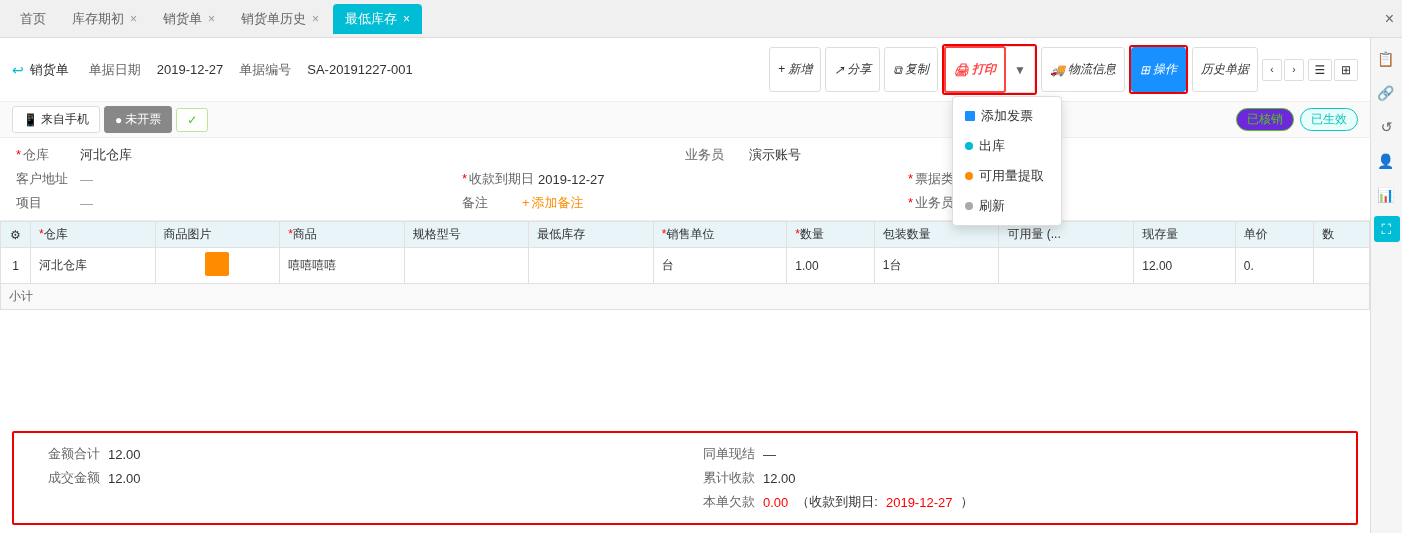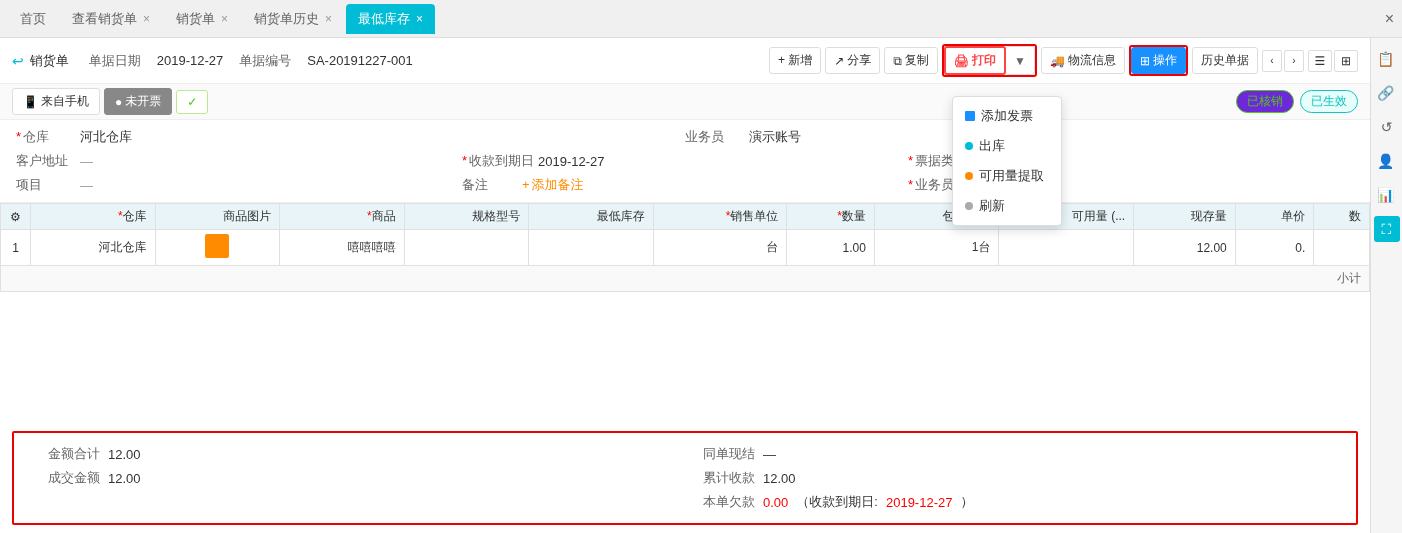--- a/index.html
+++ b/index.html
@@ -34,23 +34,24 @@
     }
     .doc-title { display: flex; align-items: center; gap: 6px; font-size: 13px; color: #333; }
     .doc-title-icon { color: #00bcd4; font-size: 14px; }
     .doc-meta { display: flex; align-items: center; gap: 16px; margin-left: 20px; font-size: 13px; color: #333; }
     .doc-meta span { color: #666; }
     .doc-meta .val { color: #333; }
     .toolbar-right {
       margin-left: auto; display: flex; align-items: center; gap: 4px; flex-wrap: nowrap;
     }
     .btn-toolbar {
-      display: flex; align-items: center; gap: 3px; padding: 4px 8px; border: 1px solid #ddd;
+      display: flex; align-items: center; gap: 3px; padding: 13px 8px; border: 1px solid #ddd;
       border-radius: 3px; cursor: pointer; background: #fff; font-size: 12px; color: #333;
       white-space: nowrap;
+      font-style: italic;
     }
     .btn-print { background: #fff; border: 2px solid #ff4444; color: #ff4444; font-weight: bold; }
     .btn-operate { background: #1890ff; color: #fff; border-color: #1890ff; }
     .btn-history { background: #fff; }
 
     
     .action-bar {
       display: flex; align-items: center; padding: 4px 12px; background: #fafafa;
       border-bottom: 1px solid #eee; gap: 6px; flex-shrink: 0;
     }
@@ -77,21 +78,21 @@
     .field-label.required::before { content: '*'; color: #f00; margin-right: 2px; }
     .field-value { color: #333; font-size: 13px; margin-left: 4px; }
     .field-dash { color: #999; }
     .add-note { color: #ff8c00; cursor: pointer; font-size: 13px; }
     .add-note::before { content: '+'; margin-right: 2px; }
 
     
     .table-wrap { flex: 1; overflow: auto; }
     table { width: 100%; border-collapse: collapse; font-size: 12px; }
     thead tr { background: #e8f4f8; }
-    th, td { border: 1px solid #e0e0e0; padding: 4px 8px; white-space: nowrap; text-align: right; }
+    th, td { border: 1px solid #e0e0e0; padding: 4px 8px; white-space: nowrap; text-align: left; }
     th { color: #333; font-weight: normal; }
     td.center { text-align: center; }
     .gear-col { width: 30px; text-align: center; }
     tr.data-row td { background: #fff; }
     tr.subtotal td { background: #f9f9f9; color: #666; }
     .product-thumb { width: 24px; height: 24px; background: #ff8c00; display: inline-block; border-radius: 2px; }
 
     
     .payment-section {
       border: 2px solid #e00; margin: 8px 12px; padding: 12px 16px; border-radius: 2px;
@@ -146,21 +147,21 @@
 </head>
 <body>
 
 <div style="position:relative; width:1402px; height:533px; overflow:hidden; background:#fff;">
 
   <div class="tab-bar">
     <div class="tab tab-home">
       <span>首页</span>
     </div>
     <div class="tab">
-      <span>查看销货单</span>
+      <span>库存期初</span>
       <span class="close-btn">×</span>
     </div>
     <div class="tab">
       <span>销货单</span>
       <span class="close-btn">×</span>
     </div>
     <div class="tab">
       <span>销货单历史</span>
       <span class="close-btn">×</span>
     </div>

